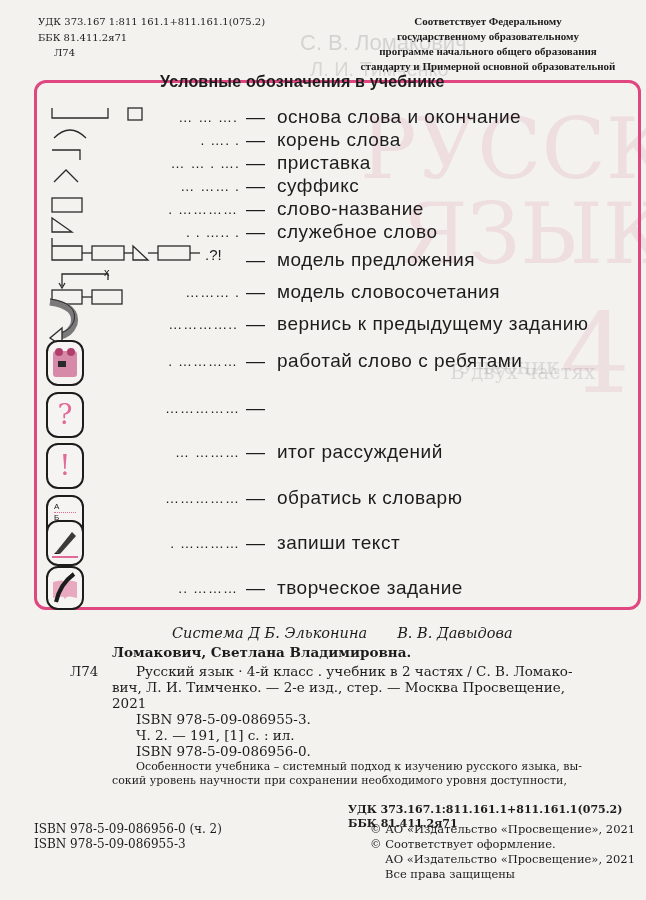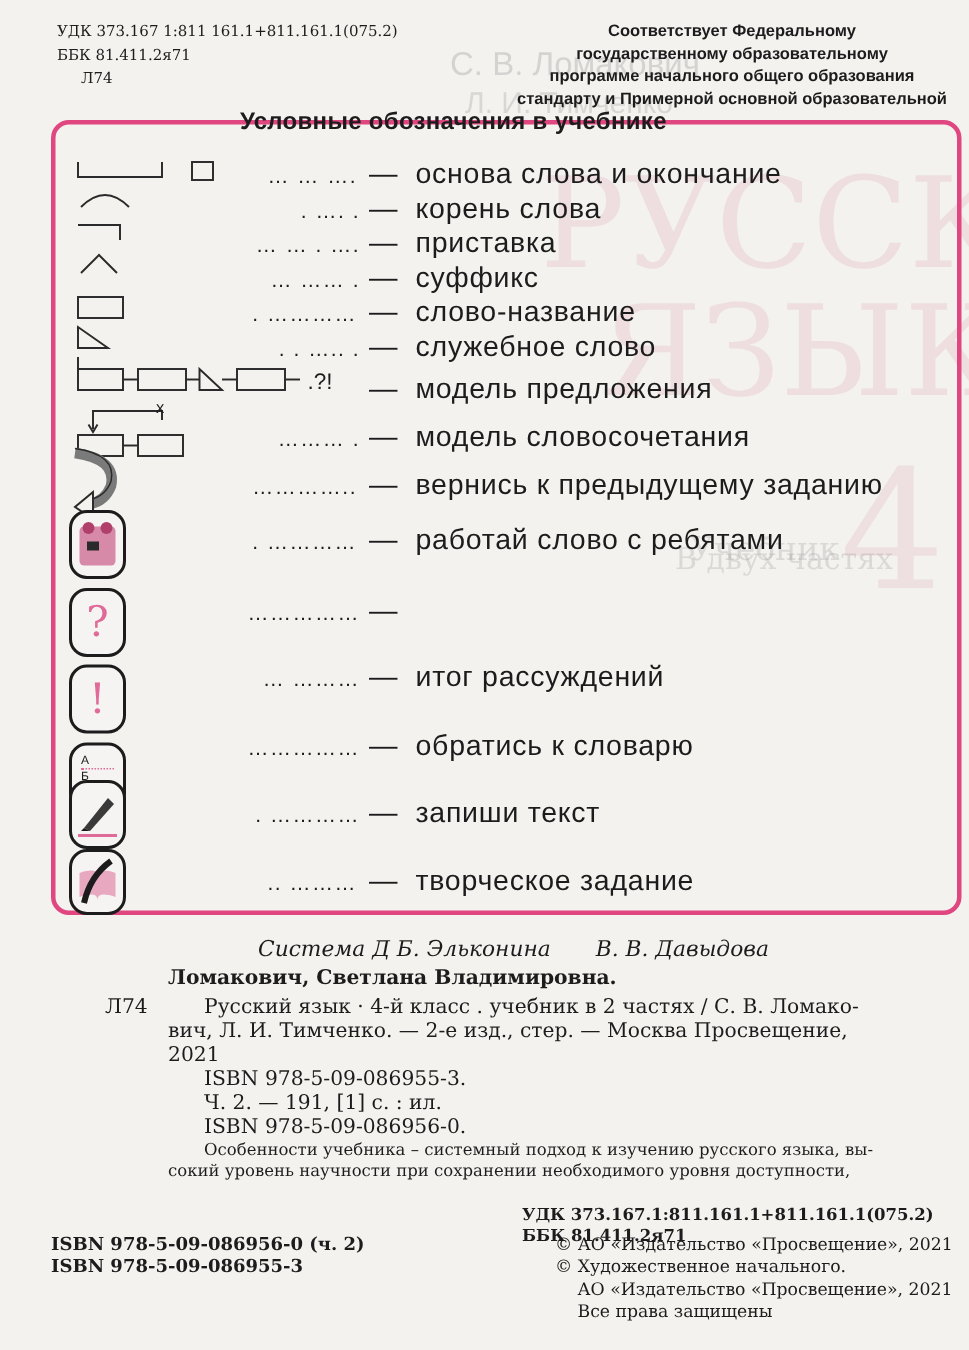--- a/index.html
+++ b/index.html
@@ -8,21 +8,21 @@
       background: #f3f2ef;
       font-family: "Liberation Serif", serif;
       color: #1c1c1c;
       position: relative;
     }
     .abs { position: absolute; }
 
     
     .udk-block { left: 38px; top: 14px; font-size: 10px; line-height: 15.5px; font-family: "DejaVu Serif", serif; }
     .udk-block .l74 { padding-left: 16px; }
-    .fgos { left: 330px; top: 14px; width: 316px; text-align: center; font-size: 11px; line-height: 15px; font-weight: bold; font-family: Liberation Sans, sans-serif; }
+    .fgos { left: 330px; top: 14px; width: 316px; text-align: center; font-size: 11px; line-height: 15px; font-weight: bold; font-family: Liberation Serif, serif; }
 
     
     .ghost { color: rgba(200,150,160,0.18); font-family: "DejaVu Serif", serif; }
 
     
     .legend {
       left: 34px; top: 80px; width: 607px; height: 530px;
       border: 3px solid #e0467f;
       border-radius: 12px;
     }
@@ -247,22 +247,22 @@
 
 <div class="abs small" style="left:112px;top:760px;width:480px">
   <div style="padding-left:24px">Особенности учебника – системный подход к изучению русского языка, вы-</div>
   <div>сокий уровень научности при сохранении необходимого уровня доступности,</div>
 </div>
 <div class="abs small" style="left:348px;top:803px;font-weight:bold">
   <div>УДК 373.167.1:811.161.1+811.161.1(075.2)</div>
   <div>ББК 81.411.2я71</div>
 </div>
 
-<div class="abs small" style="left:34px;top:822px;font-weight:bold;font-size:12px;line-height:15px">
+<div class="abs small" style="left:34px;top:822px;font-weight:normal;font-size:12px;line-height:15px">
   <div>ISBN 978-5-09-086956-0 (ч. 2)</div>
   <div>ISBN 978-5-09-086955-3</div>
 </div>
 <div class="abs small" style="left:370px;top:822px;font-size:11.5px;line-height:15px">
   <div>© АО «Издательство «Просвещение», 2021</div>
-  <div>© Художественное начального.</div>
+  <div>© Соответствует оформление.</div>
   <div style="padding-left:15px">АО «Издательство «Просвещение», 2021</div>
   <div style="padding-left:15px">Все права защищены</div>
 </div>
 
 </body></html>

